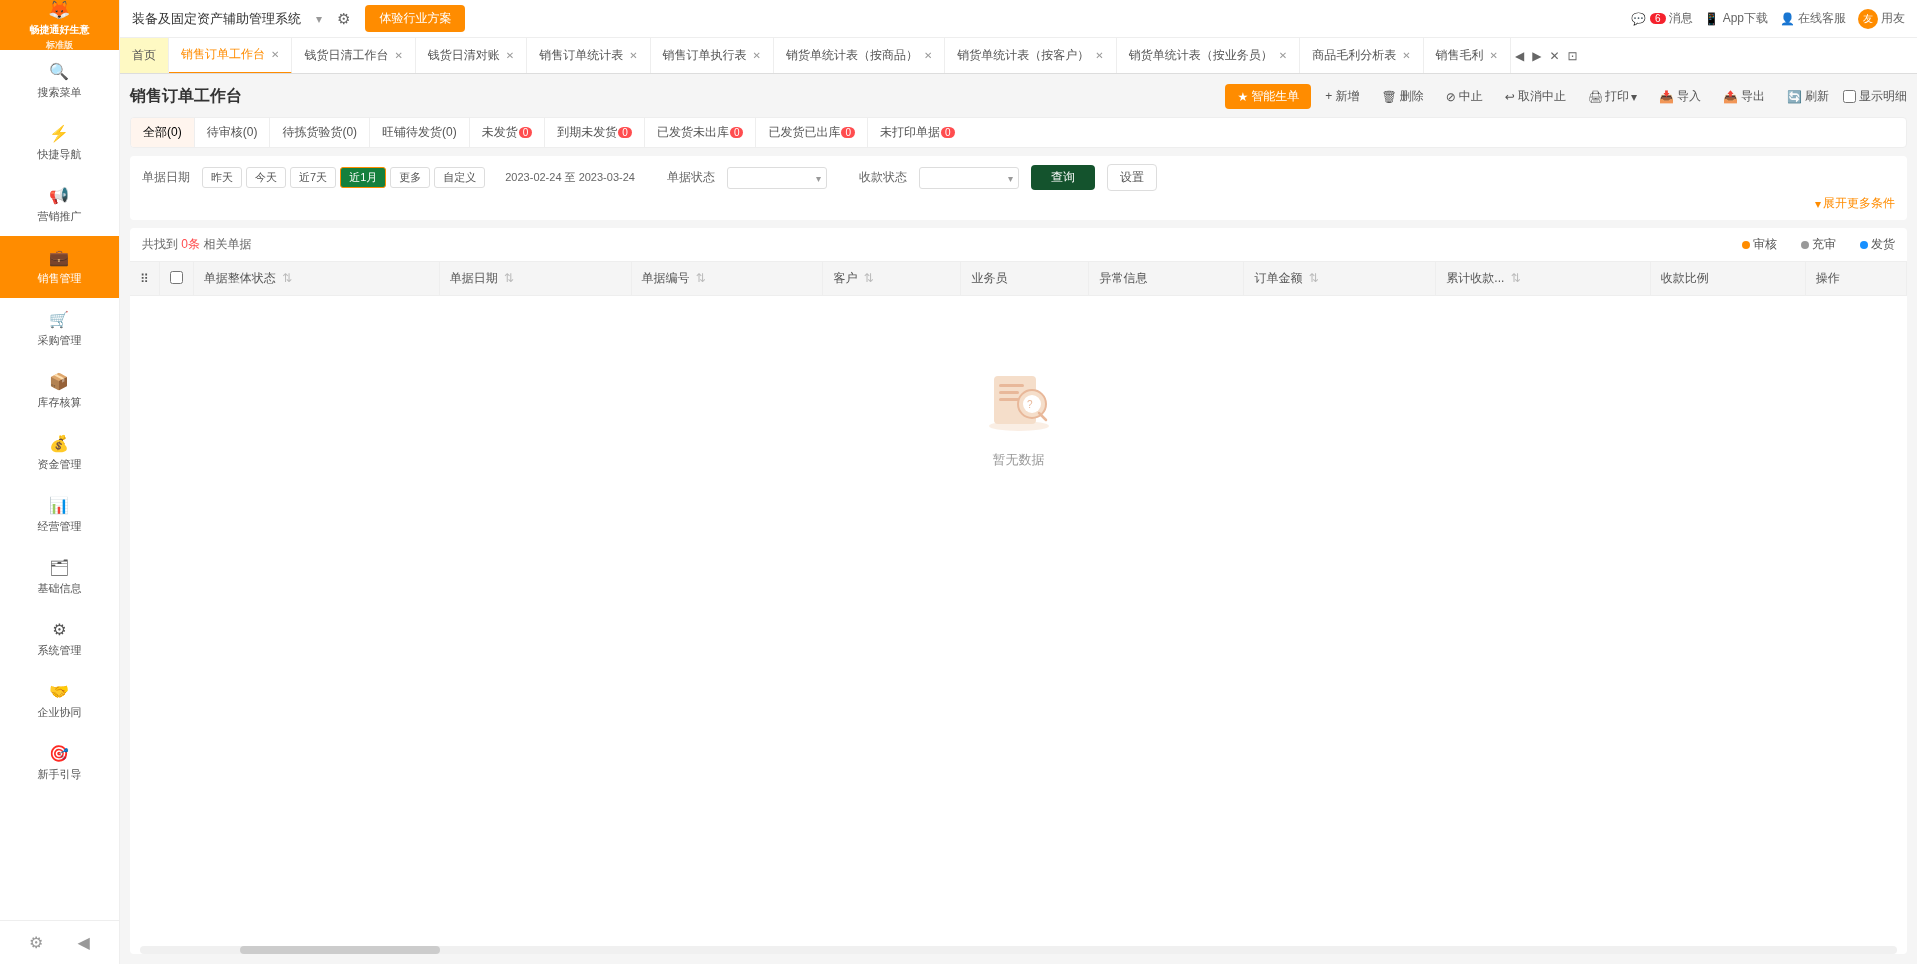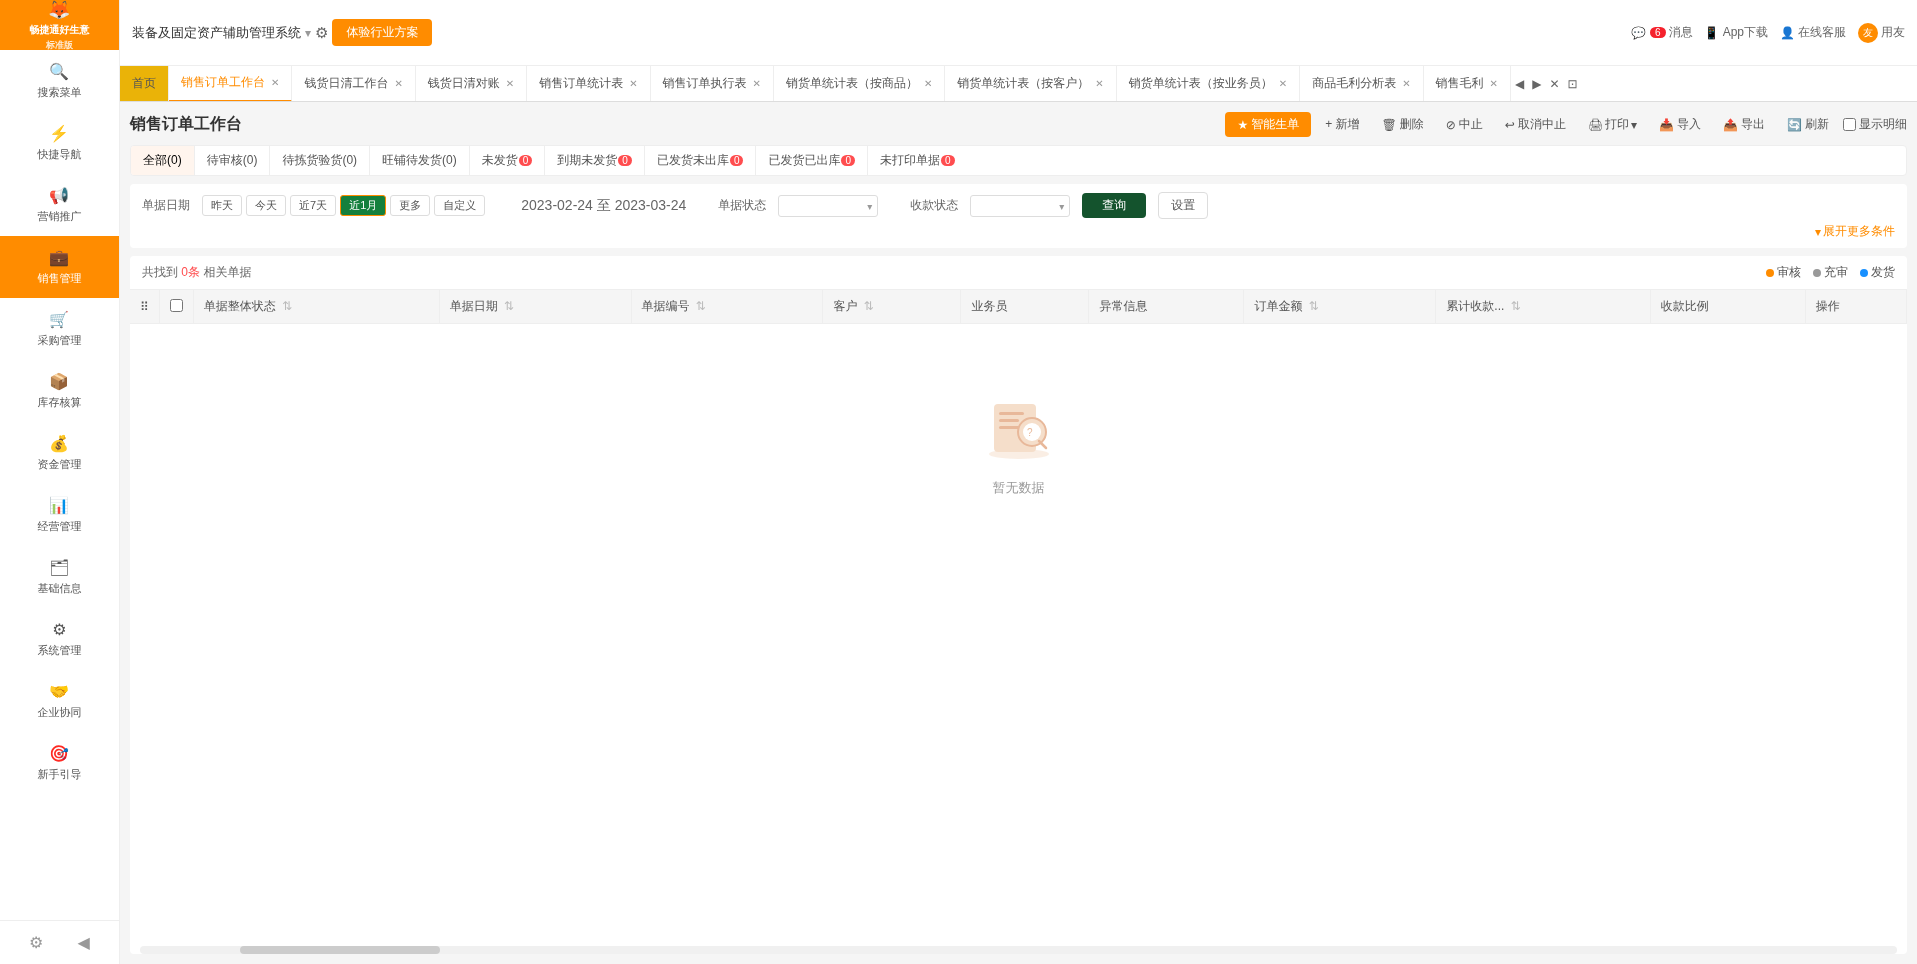--- a/index.html
+++ b/index.html
@@ -12,31 +12,31 @@
     .sidebar-item { display: flex; flex-direction: column; align-items: center; padding: 12px 4px; cursor: pointer; color: #555; font-size: 11px; gap: 4px; border-bottom: none; }
     .sidebar-item.active { background: #ff8c00; color: white; }
     .sidebar-item .icon { font-size: 16px; }
     .sidebar-bottom { margin-top: auto; padding: 12px; display: flex; justify-content: space-around; border-top: 1px solid #eee; }
     .sidebar-bottom span { cursor: pointer; font-size: 16px; color: #999; }
 
     
     .main { flex: 1; display: flex; flex-direction: column; overflow: hidden; }
 
     
-    .top-header { height: 66px; background: #fff; border-bottom: 1px solid #eee; display: flex; align-items: center; padding: 0 12px; gap: 4px; }
+    .top-header { height: 38px; background: #fff; border-bottom: 1px solid #eee; display: flex; align-items: center; padding: 0 12px; gap: 15px; }
     .header-actions { display: flex; align-items: center; gap: 12px; margin-left: auto; }
     .btn-experience { background: #ff8c00; color: white; border: none; padding: 5px 14px; border-radius: 4px; cursor: pointer; font-size: 12px; }
     .header-icon-btn { color: #666; font-size: 12px; cursor: pointer; display: flex; align-items: center; gap: 3px; }
     .badge { background: #f5222d; color: white; border-radius: 10px; padding: 0 5px; font-size: 10px; min-width: 16px; text-align: center; }
 
     
     .tab-bar { background: #fff; border-bottom: 1px solid #ddd; display: flex; align-items: center; overflow: hidden; height: 36px; }
     .tab-item { padding: 0 12px; height: 36px; display: flex; align-items: center; gap: 4px; cursor: pointer; border-right: 1px solid #eee; white-space: nowrap; font-size: 12px; color: #555; flex-shrink: 0; }
     .tab-item.active { background: #fff; color: #ff8c00; border-bottom: 2px solid #ff8c00; }
-    .tab-item.home { background: #eab308; }
+    .tab-item.home { background: #fef9c3; }
     .tab-item .close-icon { color: #999; font-size: 10px; margin-left: 2px; }
     .tab-nav { display: flex; align-items: center; padding: 0 4px; cursor: pointer; color: #666; }
 
     
     .content { flex: 1; display: flex; flex-direction: column; overflow: hidden; background: #f5f5f5; padding: 10px; }
 
     
     .page-header { display: flex; align-items: center; justify-content: space-between; margin-bottom: 8px; }
     .page-title { font-size: 16px; font-weight: bold; color: #333; }
     .page-actions { display: flex; gap: 6px; align-items: center; }
@@ -52,32 +52,32 @@
     .sub-tab.active { color: #000000; background: #fff5ee; }
     .sub-tab .count-badge { background: #ff4d4f; color: white; border-radius: 10px; padding: 0 4px; font-size: 10px; margin-left: 1px; }
 
     
     .filter-bar { background: #fff; padding: 8px 12px; border-radius: 4px; margin-bottom: 8px; }
     .filter-row { display: flex; align-items: center; gap: 12px; flex-wrap: wrap; }
     .filter-label { color: #666; font-size: 12px; white-space: nowrap; }
     .filter-date-btns { display: flex; gap: 4px; border-radius: 10px; }
     .filter-date-btn { padding: 2px 8px; border: 1px solid #ddd; border-radius: 3px; cursor: pointer; font-size: 11px; color: #555; background: #fff; }
     .filter-date-btn.active { background: #15803d; color: white; border-color: #ff8c00; }
-    .filter-date-range { color: #666; font-size: 14px; margin-left: 24px; }
+    .filter-date-range { color: #666; font-size: 11px; margin-left: 8px; }
     .filter-select { border: 1px solid #ddd; border-radius: 3px; padding: 3px 20px 3px 8px; font-size: 12px; color: #555; background: #fff; cursor: pointer; appearance: none; min-width: 100px; }
     .filter-expand { color: #ff8c00; cursor: pointer; font-size: 12px; margin-left: auto; display: flex; align-items: center; gap: 2px; }
     .btn-query { background: #14532d; color: white; border: none; padding: 4px 20px; border-radius: 4px; cursor: pointer; font-size: 12px; }
     .btn-settings { background: #fff; color: #555; border: 1px solid #ddd; padding: 4px 12px; border-radius: 4px; cursor: pointer; font-size: 12px; }
 
     
     .table-section { background: #fff; border-radius: 4px; flex: 1; display: flex; flex-direction: column; overflow: hidden; }
     .table-info-bar { padding: 8px 12px; display: flex; align-items: center; justify-content: space-between; border-bottom: 1px solid #eee; }
     .table-info { color: #666; font-size: 12px; }
     .table-info .count { color: #ff4d4f; }
-    .table-quick-actions { display: flex; gap: 12px; font-family: Liberation Mono, monospace; }
+    .table-quick-actions { display: flex; gap: 24px; font-family: Liberation Mono, monospace; }
     .quick-action { color: #555; font-size: 12px; cursor: pointer; display: flex; align-items: center; gap: 3px; }
     .quick-action .dot { width: 8px; height: 8px; border-radius: 50%; display: inline-block; }
     .dot-orange { background: #ff8c00; }
     .dot-gray { background: #999; }
     .dot-blue { background: #1890ff; }
 
     .table-wrap { overflow: auto; flex: 1; }
     table { width: 100%; border-collapse: collapse; font-size: 12px; }
     th { background: #f5f5f5; padding: 8px 10px; color: #555; font-weight: normal; border-bottom: 1px solid #eee; border-right: 1px solid #eee; white-space: nowrap; text-align: left; position: sticky; top: 0; }
     th .sort-icon { color: #bbb; margin-left: 3px; }

